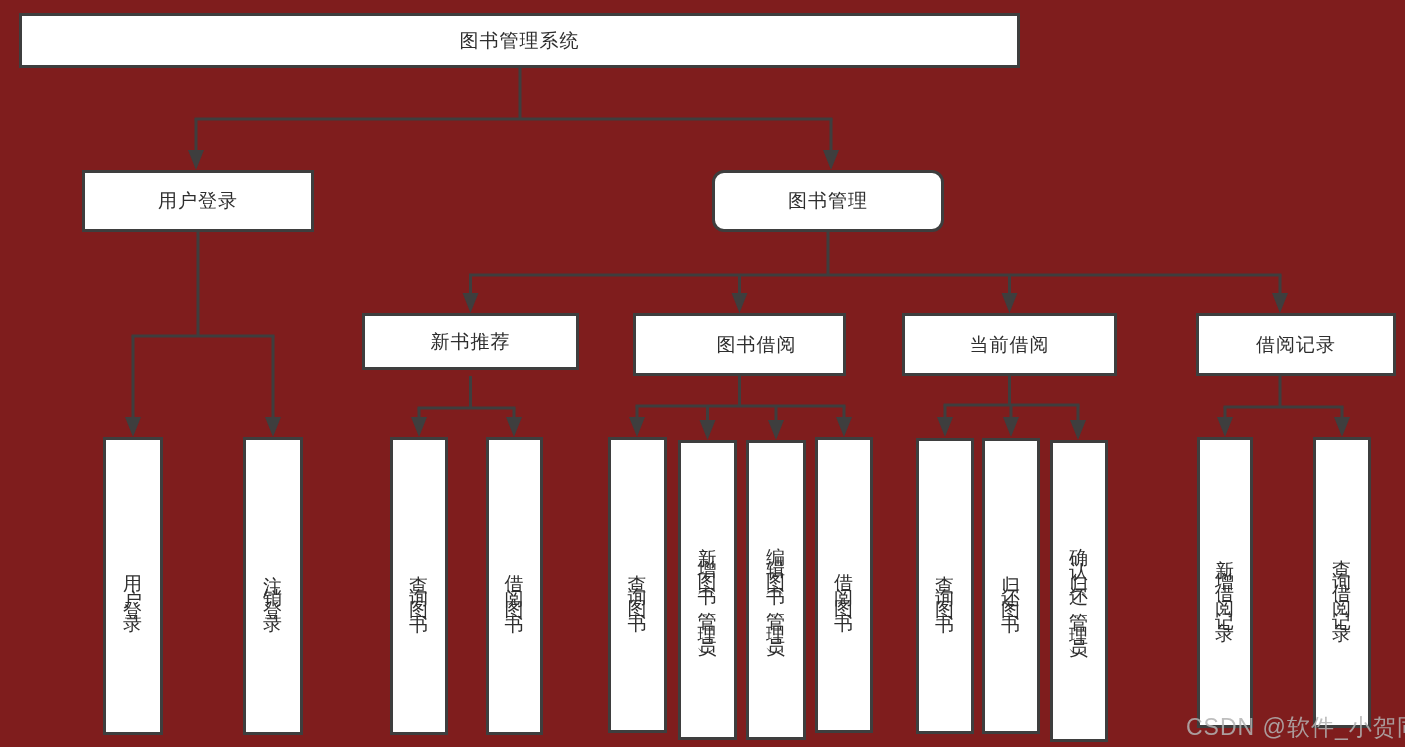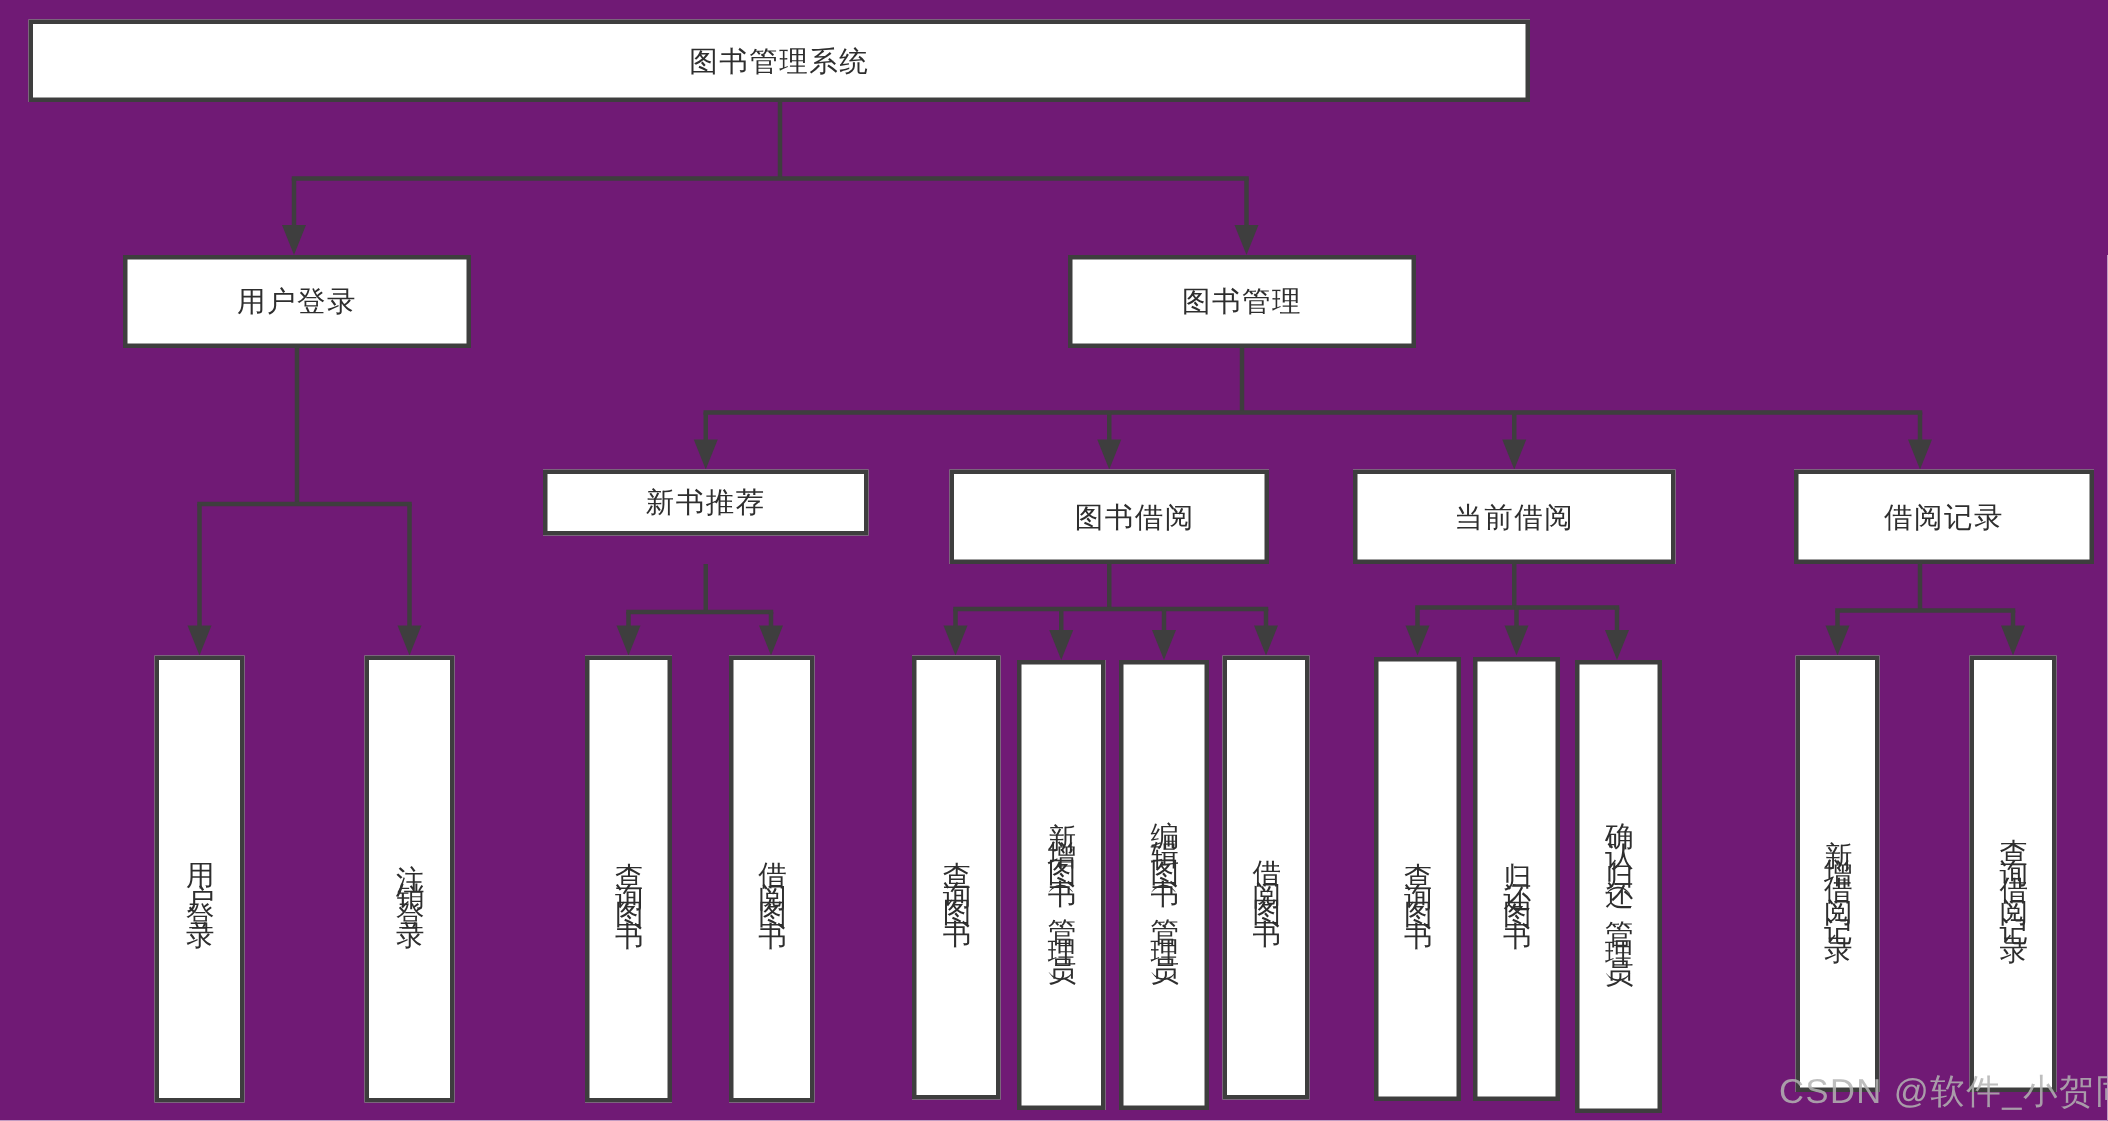--- a/index.html
+++ b/index.html
@@ -1,39 +1,39 @@
 <!DOCTYPE html>
 <html><head>
 <meta charset="utf-8">
 <style>
   html,body{margin:0;padding:0;background:#ffffff;}
   #stage{
     position:relative;
     width:1405px;height:747px;
-    background:#701a75;
+    background:#7f1d1d;
     font-family:"Liberation Sans", sans-serif;
     overflow:hidden;
   }
   #connectors{position:absolute;left:0;top:0;width:1405px;height:747px;}
   .node{
     position:absolute;box-sizing:border-box;
     border:3px solid #3e3e3e;background:#ffffff;
     display:flex;align-items:center;justify-content:center;
     color:#2e2e2e;font-size:19px;letter-spacing:1px;
     z-index:2;
   }
   .vnode span{
     writing-mode:vertical-rl;text-orientation:mixed;
     letter-spacing:13px;line-height:1;
   }
   
   .b-root   {left:19px;  top:13px;  width:1001px;height:55px;}
   .b-login  {left:82px;  top:170px; width:232px; height:62px;}
-  .b-mgmt   {left:712px; top:170px; width:232px; height:62px;}
-  .b-newbook{left:362px; top:313px; width:217px; height:44px;}
+  .b-mgmt   {left:712px; top:170px; width:232px; height:62px;border-radius:12px;}
+  .b-newbook{left:362px; top:313px; width:217px; height:57px;}
   .b-borrow {left:633px; top:313px; width:213px; height:63px;padding-left:34px;}
   .b-current{left:902px; top:313px; width:215px; height:63px;align-items:center;}
   .b-record {left:1172px;top:313px; width:200px; height:63px;margin-left:24px;}
   
   .l-login   {left:103px; top:437px;width:60px;height:298px;}
   .l-logout  {left:243px; top:437px;width:60px;height:298px;}
   .l-nb-q    {left:390px; top:437px;width:58px;height:298px;}
   .l-nb-b    {left:486px; top:437px;width:57px;height:298px;}
   .l-bb-q    {left:608px; top:437px;width:59px;height:296px;}
   .l-bb-add  {left:678px; top:440px;width:59px;height:300px;}

